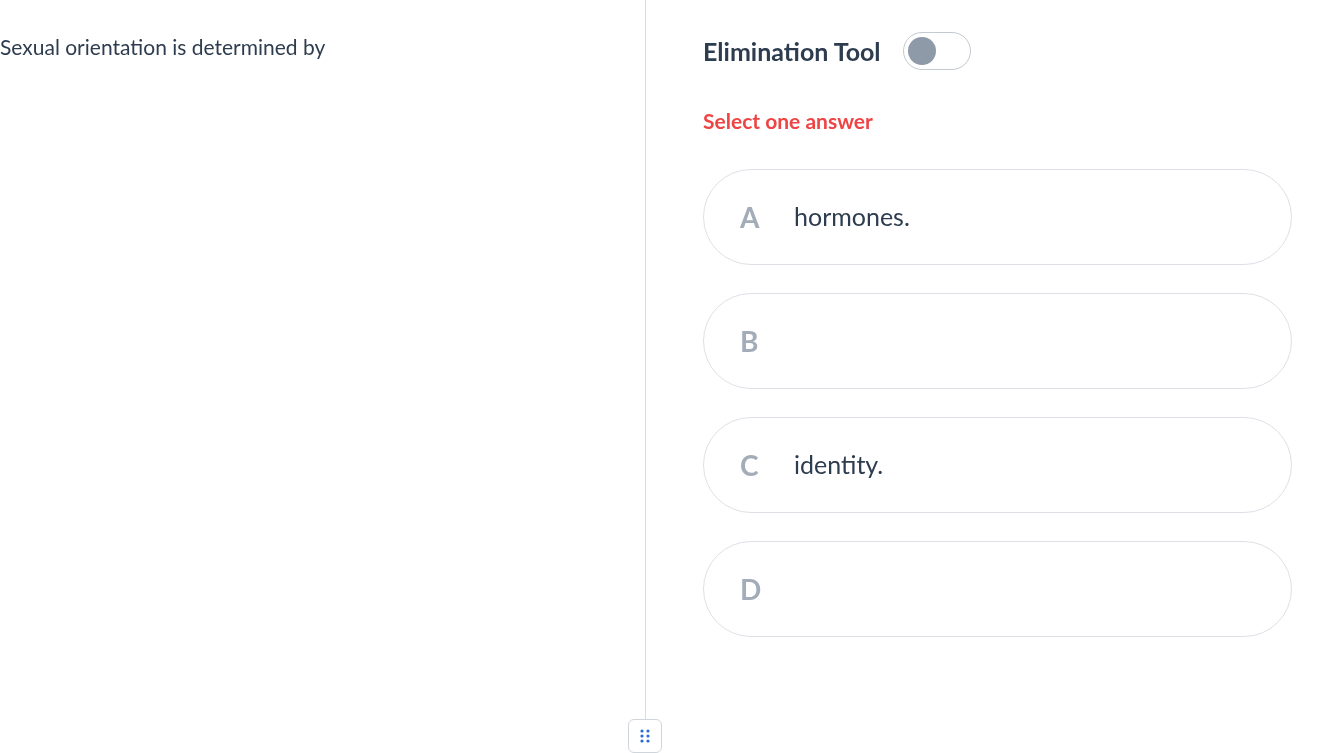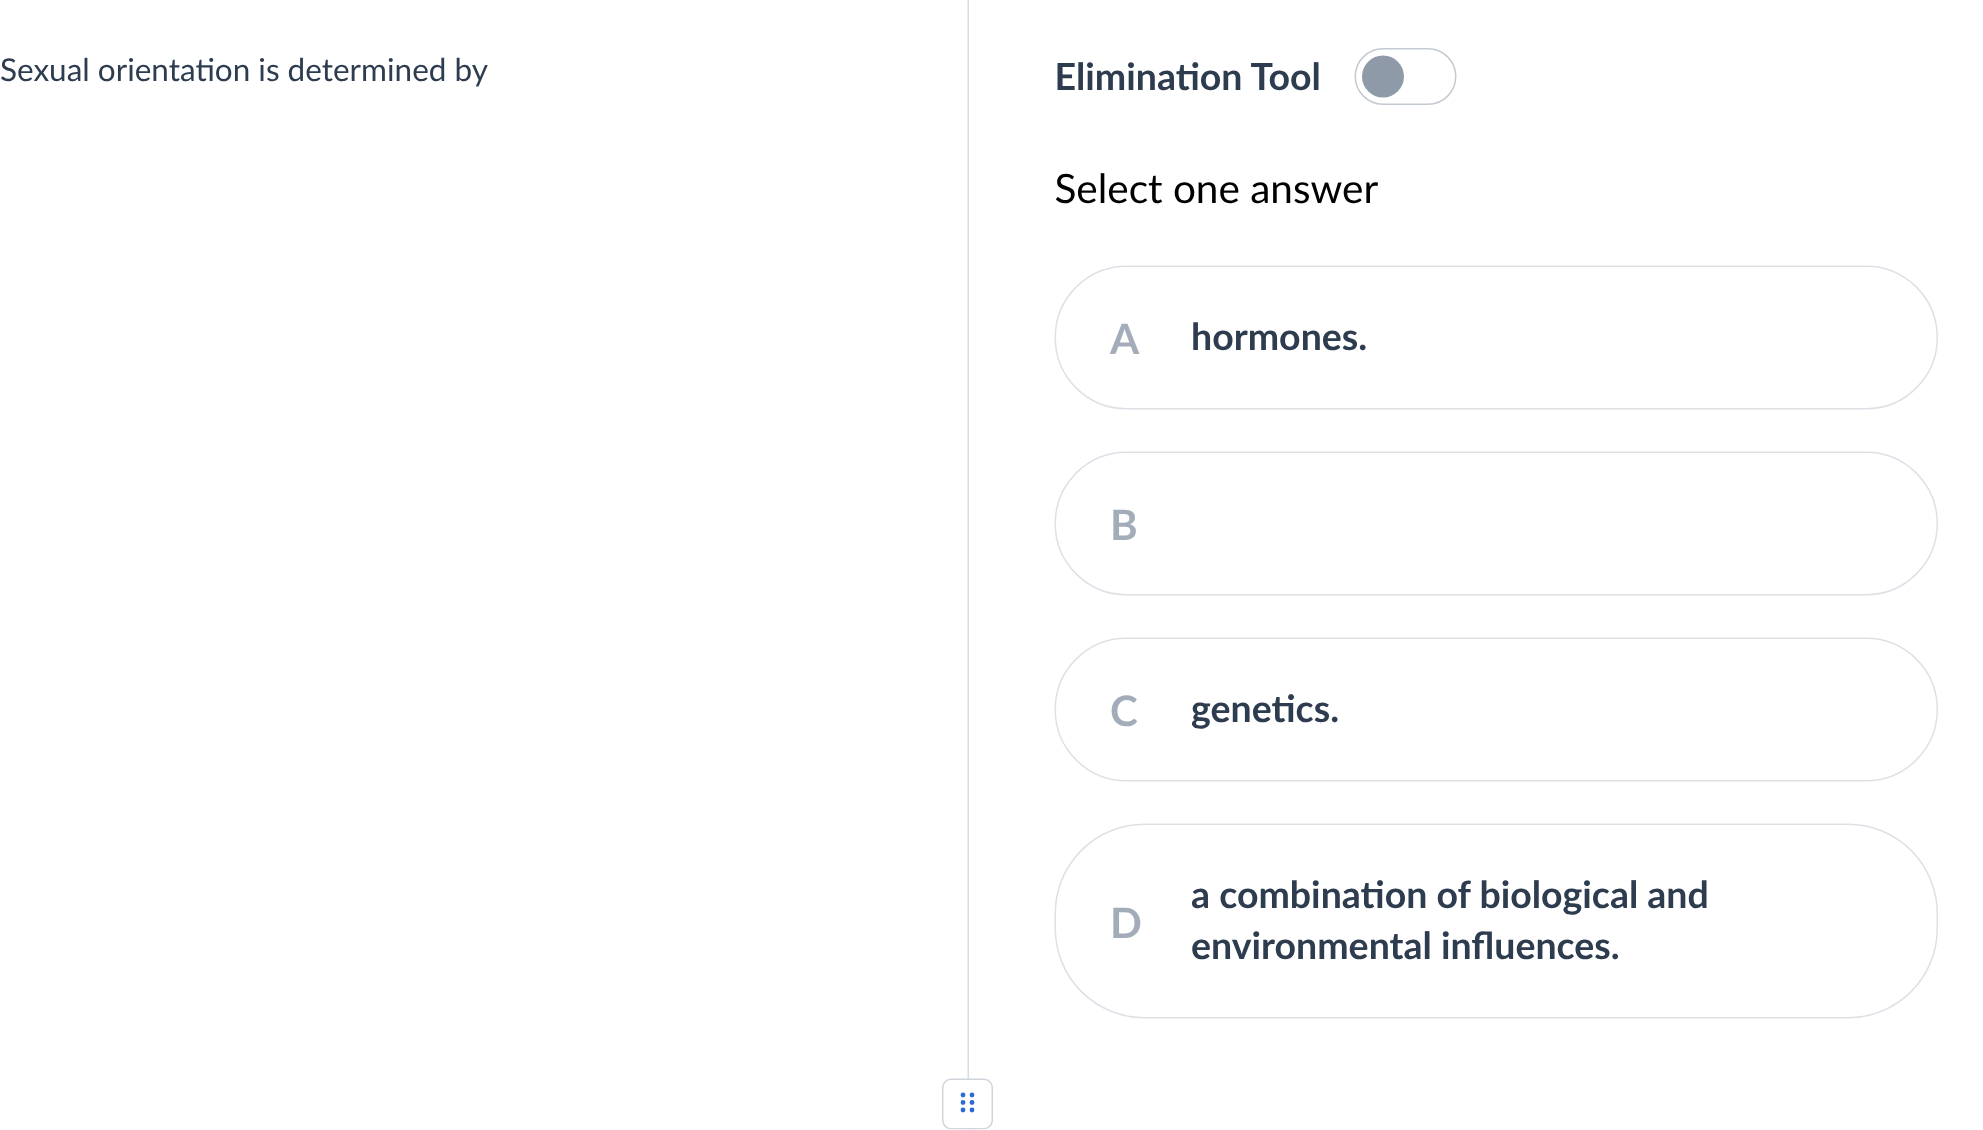--- a/index.html
+++ b/index.html
@@ -85,23 +85,23 @@
     .toggle-knob {
       position: absolute;
       left: 4px;
       top: 4px;
       width: 28px;
       height: 28px;
       border-radius: 50%;
       background: #8e9aa8;
     }
     .instruction {
-      font-size: 27px;
-      font-weight: 400;
-      color: #000000;
+      font-size: 21px;
+      font-weight: 700;
+      color: #ef4444;
       margin-bottom: 36px;
     }
     .choices {
       display: flex;
       flex-direction: column;
       gap: 28px;
     }
     .choice {
       border: 1px solid #dde1e6;
       border-radius: 60px;
@@ -114,21 +114,21 @@
     }
     .choice-letter {
       font-size: 28px;
       font-weight: 700;
       color: #a3adb9;
       width: 54px;
       flex-shrink: 0;
     }
     .choice-text {
       font-size: 25px;
-      font-weight: 700;
+      font-weight: 400;
       color: #2e3c4f;
       line-height: 1.35;
     }
   </style>
 </head>
 <body>
 
 <div class="container">
 
   <div class="question-panel">
@@ -167,25 +167,24 @@
         <span class="choice-letter">A</span>
         <span class="choice-text">hormones.</span>
       </div>
 
       <div class="choice">
         <span class="choice-letter">B</span>
       </div>
 
       <div class="choice">
         <span class="choice-letter">C</span>
-        <span class="choice-text">genetics.</span>
+        <span class="choice-text">identity.</span>
       </div>
 
       <div class="choice">
         <span class="choice-letter">D</span>
-        <span class="choice-text">a combination of biological and environmental influences.</span>
       </div>
 
     </div>
 
   </div>
 
 </div>
 
 </body></html>

